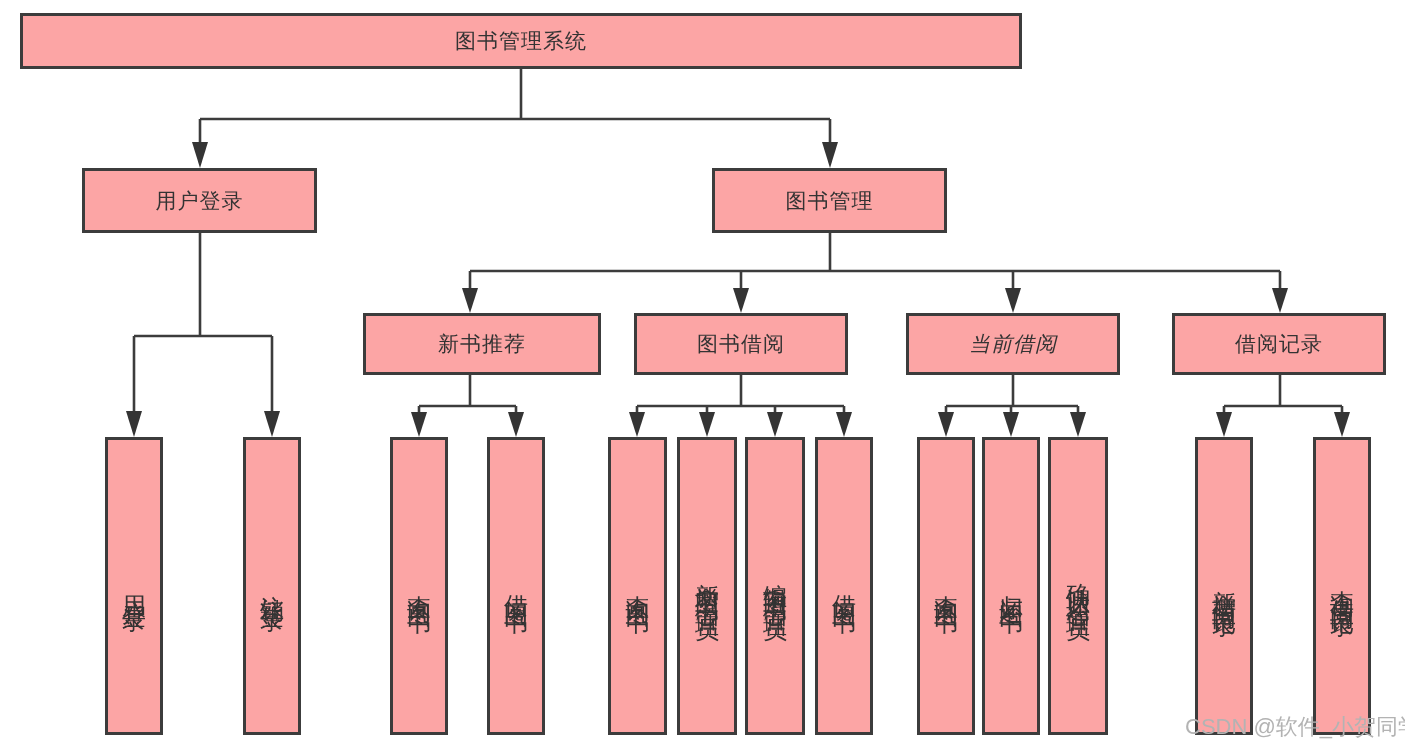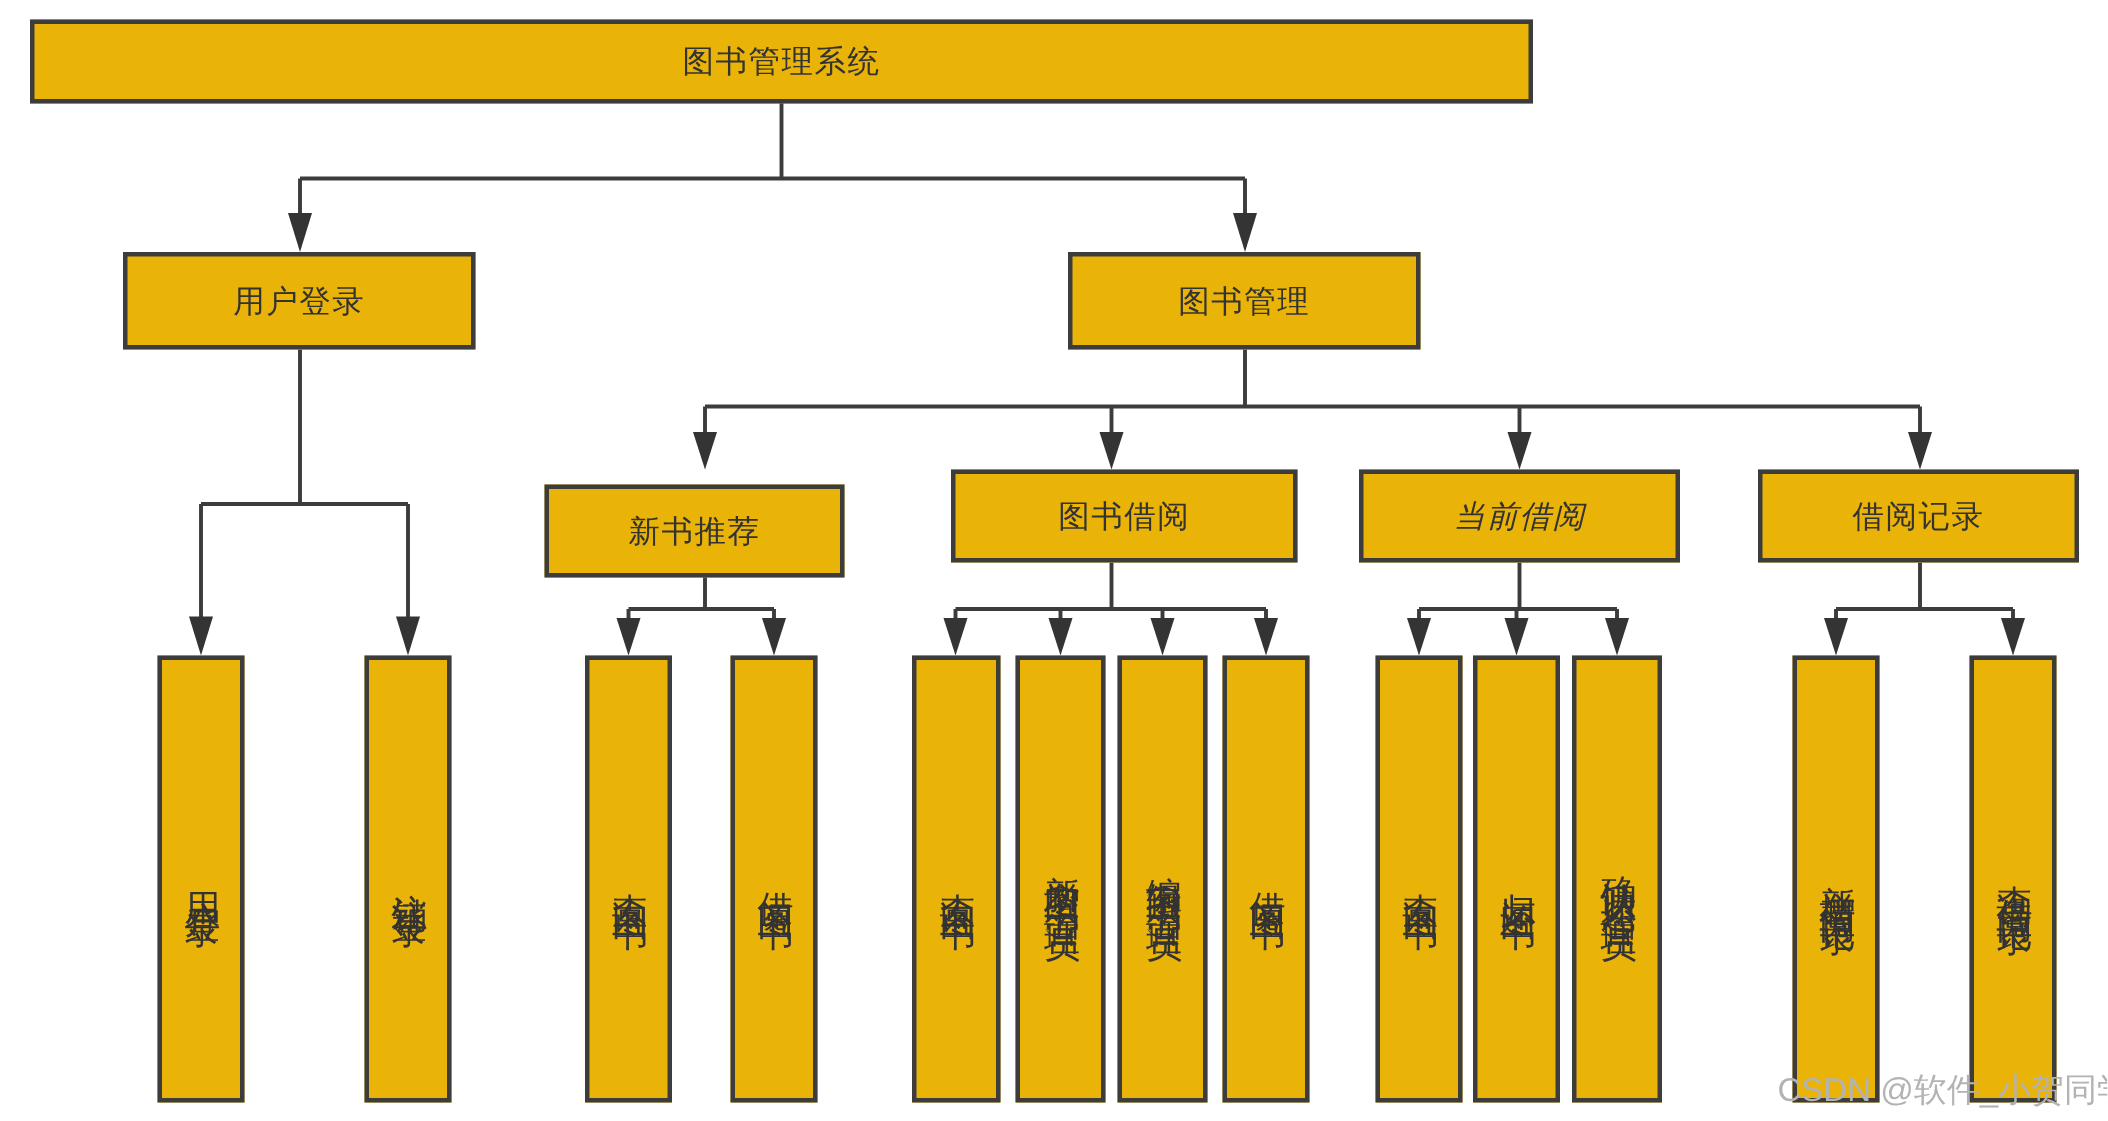--- a/index.html
+++ b/index.html
@@ -17,43 +17,43 @@
   }
   #wires {
     position: absolute;
     left: 0; top: 0;
     width: 1405px; height: 747px;
   }
   .node {
     position: absolute;
     box-sizing: border-box;
     border: 3px solid #3c3c3c;
-    background: #eab308;
+    background: #fca5a5;
     display: flex;
     align-items: center;
     justify-content: center;
     color: #333333;
     font-size: 21px;
     letter-spacing: 1px;
     z-index: 2;
   }
   .vnode {
     writing-mode: vertical-rl;
     text-orientation: mixed;
     font-size: 24px;
     letter-spacing: 5px;
     line-height: 1;
     padding: 4px 0;
   }
   .root-node   { left: 20px;  top: 13px;  width: 1002px; height: 56px; }
   .n-userlogin { left: 82px;  top: 168px; width: 235px;  height: 65px; }
   .n-bookmgmt  { left: 712px; top: 168px; width: 235px;  height: 65px; text-align: right; }
 
-  .n-l3-0 { left: 363px;  top: 323px; width: 200px; height: 62px; }
-  .n-l3-1 { left: 634px;  top: 313px; width: 231px; height: 62px; }
+  .n-l3-0 { left: 363px;  top: 313px; width: 238px; height: 62px; }
+  .n-l3-1 { left: 634px;  top: 313px; width: 214px; height: 62px; }
   .n-l3-2 { left: 906px;  top: 313px; width: 214px; height: 62px; font-style: italic; }
   .n-l3-3 { left: 1172px; top: 313px; width: 214px; height: 62px; }
 
   .leaf { top: 437px; height: 298px; width: 58px; }
   .lf-a0 { left: 105px; }
   .lf-a1 { left: 243px; }
   .lf-b0 { left: 390px; }
   .lf-b1 { left: 487px; }
   .lf-c0 { left: 608px; width: 59px; }
   .lf-c1 { left: 677px; width: 60px; }

